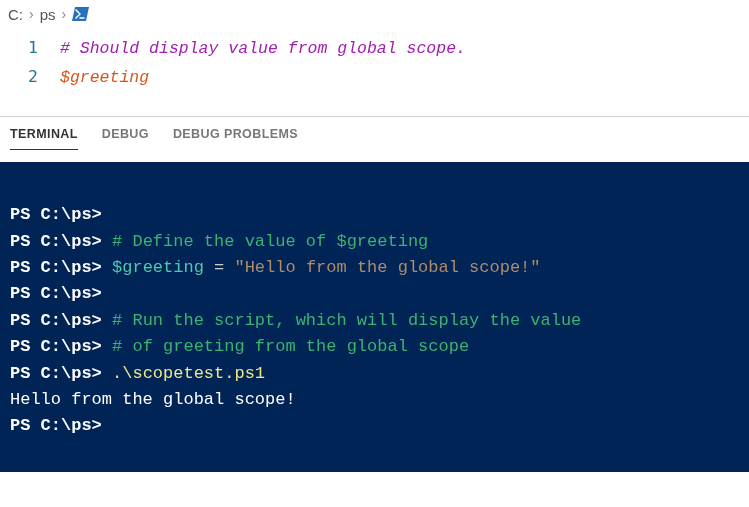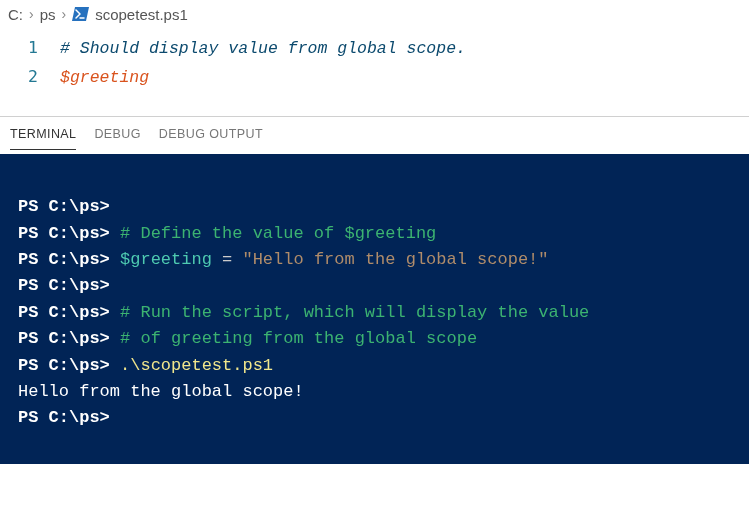--- a/index.html
+++ b/index.html
@@ -36,50 +36,51 @@
     }
     .gutter {
       width: 60px;
       text-align: right;
       padding-right: 22px;
       color: #237893;
       font-style: normal;
       font-family: Consolas, monospace;
     }
     .code { white-space: pre; }
-    .tok-comment { color: #0c4a6e; font-family: Liberation Mono, monospace; }
+    .tok-comment { color: #a21caf; font-family: Liberation Mono, monospace; }
     .tok-var { color: #d9531e; }
     .panel-divider {
       height: 1px;
       background: #d0d0d0;
       margin-top: 6px;
     }
     .panel-tabs {
       display: flex;
-      gap: 18px;
-      padding: 10px 10px 4px 10px;
+      gap: 24px;
+      padding: 10px 10px 12px 10px;
       font-size: 12.5px;
       color: #777;
       letter-spacing: 0.4px;
+      font-weight: bold;
     }
     .panel-tab {
       padding-bottom: 8px;
       cursor: pointer;
       border-bottom: 1px solid transparent;
     }
     .panel-tab.active {
       color: #333;
       border-bottom: 1px solid #333;
     }
     .terminal {
       background: #012456;
       color: #eeeeee;
       font-family: Consolas, "Courier New", monospace;
       font-size: 17px;
-      padding: 14px 10px 20px 18px;
+      padding: 14px 10px 20px 10px;
       line-height: 1.55;
       height: 310px;
       white-space: pre;
       overflow: hidden;
     }
     .tc-prompt { color: #ffffff; font-weight: bold; }
     .tc-comment { color: #3cb371; }
     .tc-var { color: #4ec9b0; }
     .tc-op { color: #cccccc; }
     .tc-str { color: #b08c6a; }
@@ -94,40 +95,39 @@
   <span class="sep">›</span>
   <span>ps</span>
   <span class="sep">›</span>
   <span class="ps-icon">
     <svg width="17" height="14" viewBox="0 0 17 14">
       <path d="M3 0 L17 0 L14 14 L0 14 Z" fill="#2671be"></path>
       <path d="M4 3 L8 7 L4 11" stroke="#fff" stroke-width="1.5" fill="none" stroke-linecap="round" stroke-linejoin="round"></path>
       <line x1="8" y1="11" x2="12" y2="11" stroke="#fff" stroke-width="1.5" stroke-linecap="round"></line>
     </svg>
   </span>
-  <span class="filename">scopetest.ps1</span>
 </div>
 
 <div class="editor" id="editor">
     <div class="editor-line">
       <span class="gutter">1</span>
       <span class="code"><span class="tok-comment"># Should display value from global scope.</span></span>
     </div>
     <div class="editor-line">
       <span class="gutter">2</span>
       <span class="code"><span class="tok-var">$greeting</span></span>
     </div>
   </div>
 
 <div class="panel-divider"></div>
 
 <div class="panel-tabs" id="panel-tabs">
     <div class="panel-tab active">TERMINAL</div>
     <div class="panel-tab">DEBUG</div>
-    <div class="panel-tab">DEBUG OUTPUT</div>
+    <div class="panel-tab">DEBUG PROBLEMS</div>
   </div>
 
 <div class="terminal" id="terminal">
 <span><span class="tc-prompt">PS C:\ps&gt;</span></span>
 <span><span class="tc-prompt">PS C:\ps&gt; </span><span class="tc-comment"># Define the value of $greeting</span></span>
 <span><span class="tc-prompt">PS C:\ps&gt; </span><span class="tc-var">$greeting</span><span class="tc-op"> = </span><span class="tc-str">"Hello from the global scope!"</span></span>
 <span><span class="tc-prompt">PS C:\ps&gt;</span></span>
 <span><span class="tc-prompt">PS C:\ps&gt; </span><span class="tc-comment"># Run the script, which will display the value</span></span>
 <span><span class="tc-prompt">PS C:\ps&gt; </span><span class="tc-comment"># of greeting from the global scope</span></span>
 <span><span class="tc-prompt">PS C:\ps&gt; </span><span class="tc-cmd">.\scopetest.ps1</span></span>

